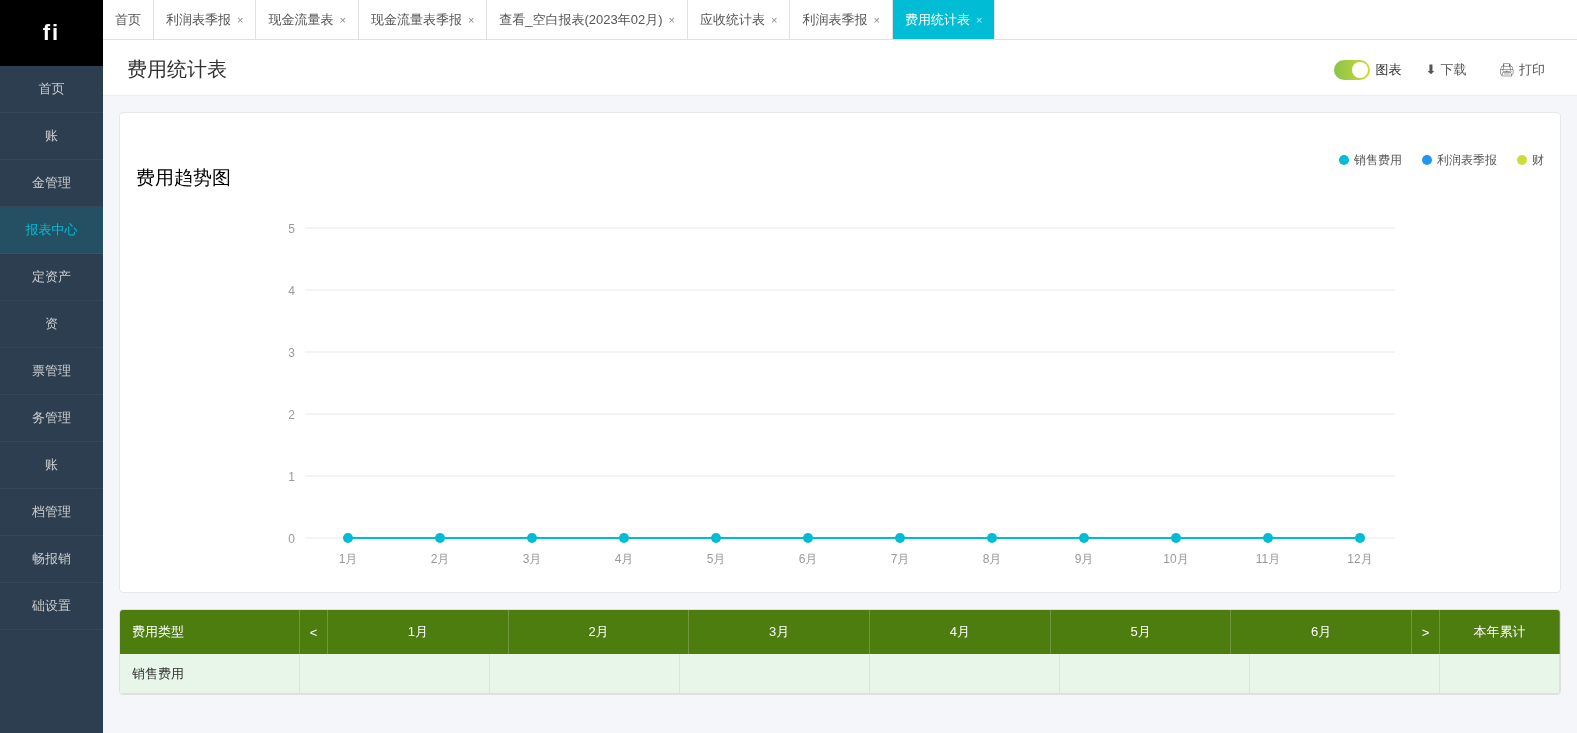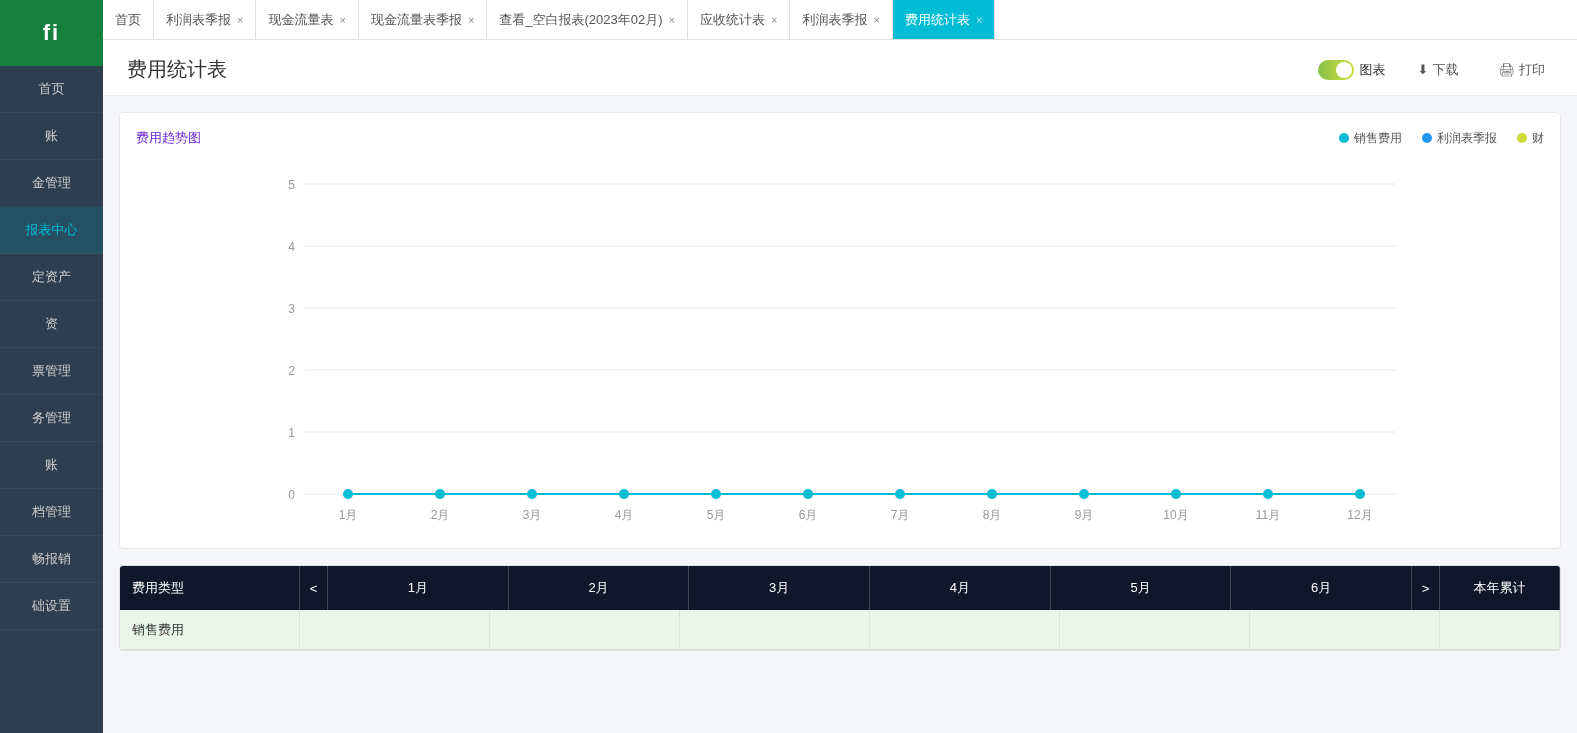--- a/index.html
+++ b/index.html
@@ -8,21 +8,21 @@
     
     .sidebar {
       width: 103px;
       background: #2c3e50;
       display: flex;
       flex-direction: column;
       height: 100%;
       flex-shrink: 0;
     }
     .sidebar-logo {
-      background: #15803d;
+      background: #000000;
       height: 66px;
       display: flex;
       align-items: center;
       justify-content: center;
       color: white;
       font-size: 22px;
       font-weight: bold;
       letter-spacing: 2px;
     }
     .sidebar-item {
@@ -95,21 +95,21 @@
       border-bottom: 1px solid #eee;
     }
     .page-title {
       font-size: 20px;
       font-weight: 500;
       color: #333;
     }
     .header-actions {
       display: flex;
       align-items: center;
-      gap: 24px;
+      gap: 16px;
       justify-content: center;
     }
     .toggle-label {
       display: flex;
       align-items: center;
       gap: 6px;
       font-size: 13px;
       color: #333;
     }
     .toggle-switch {
@@ -149,22 +149,23 @@
       border-radius: 4px;
       border: 1px solid #e8e8e8;
     }
     .chart-header {
       display: flex;
       justify-content: space-between;
       align-items: center;
       margin-bottom: 12px;
     }
     .chart-title {
-      font-size: 13px;
-      color: #6d28d9;
+      font-size: 19px;
+      color: #000000;
+      margin-top: 36px;
     }
     .chart-legend {
       display: flex;
       gap: 20px;
       align-items: center;
     }
     .legend-item {
       display: flex;
       align-items: center;
       gap: 5px;
@@ -184,21 +185,21 @@
     }
 
     
     .table-section {
       margin: 16px 16px 0;
       border-radius: 4px;
       overflow: hidden;
       border: 1px solid #e0e0e0;
     }
     .table-header-row {
-      background: #0f172a;
+      background: #4d7c0f;
       display: flex;
       align-items: center;
       height: 44px;
     }
     .th-cell {
       color: white;
       font-size: 13px;
       font-weight: 500;
       padding: 0 12px;
       display: flex;

